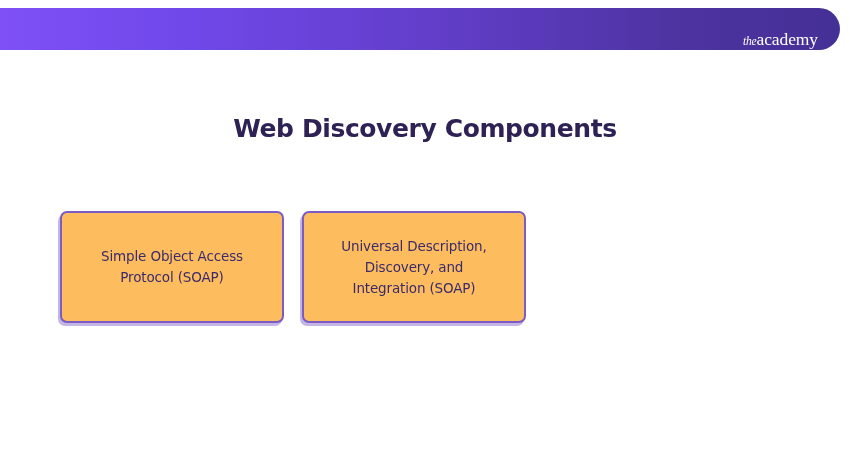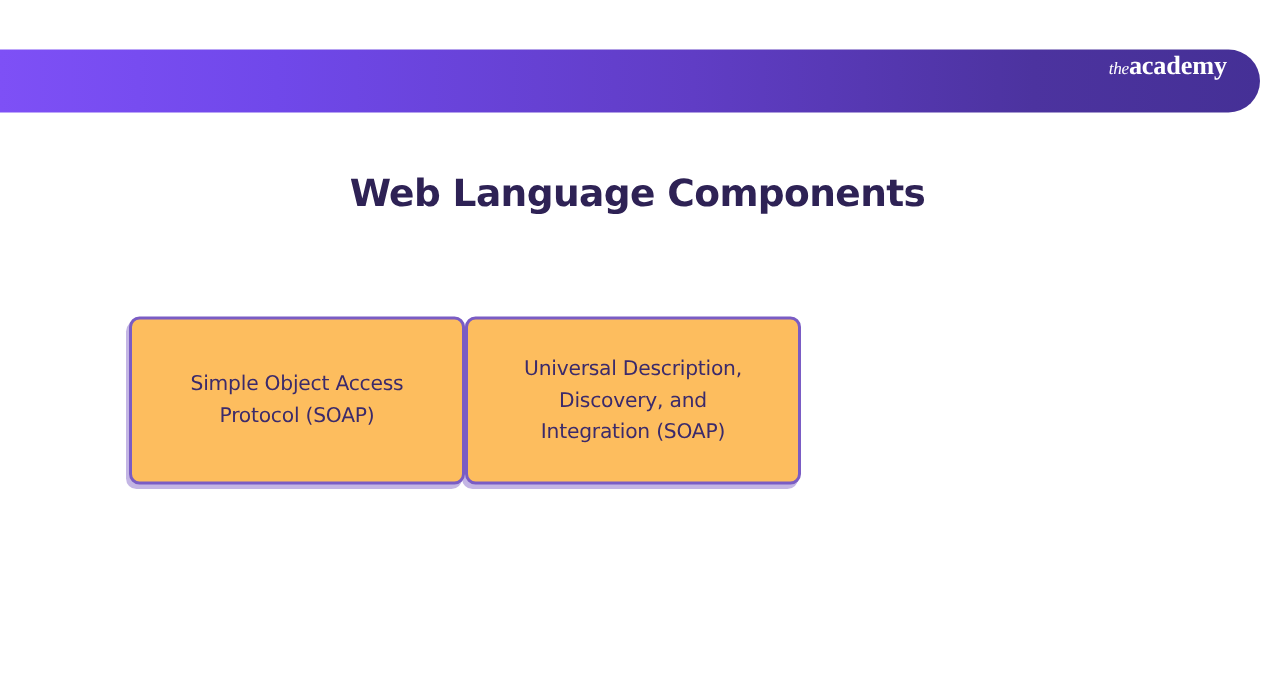--- a/index.html
+++ b/index.html
@@ -18,23 +18,22 @@
   
   .header-bar {
     position: absolute;
     left: 0;
     top: 8px;
     width: 840px;
     height: 42px;
     background: linear-gradient(90deg, #7e50f6 0%, #7048ea 22%, #603dc5 55%, #4c339f 82%, #453096 100%);
     border-radius: 0 21px 21px 0;
     display: flex;
-    align-items: flex-start;
+    align-items: flex-end;
     justify-content: flex-end;
-    margin-top: 25px;
   }
   .brand-logo {
     color: #ffffff;
     font-family: "Liberation Serif", serif;
     font-size: 17.5px;
     letter-spacing: -0.1px;
     margin-right: 22px;
     white-space: nowrap;
     display: flex;
     align-items: baseline;
@@ -42,46 +41,47 @@
   .brand-the {
     font-style: italic;
     font-size: 11.5px;
     font-weight: 400;
     letter-spacing: -0.2px;
   }
   .brand-knowledge {
     font-weight: 400;
   }
   .brand-academy {
-    font-weight: 700;
+    font-weight: 400;
   }
 
   
   .page-title {
     position: absolute;
     left: 0;
     top: 112px;
     width: 850px;
     text-align: center;
     font-family: "DejaVu Sans", sans-serif;
     font-size: 25px;
     font-weight: 700;
     letter-spacing: -0.4px;
     color: #2e2255;
     line-height: 34px;
   }
 
   
   .cards-row {
     position: absolute;
-    left: 86px;
+    left: 60px;
     top: 211px;
     width: 708px;
     height: 112px;
     display: flex;
+    gap: 18px;
   }
   .card {
     position: relative;
     width: 224px;
     height: 112px;
     box-sizing: border-box;
     background: #fdbd5e;
     border: 2px solid #7a5cc4;
     border-radius: 7px;
     display: flex;
@@ -104,21 +104,21 @@
 </head>
 <body>
 
 <div class="header-bar">
   <div class="brand-logo">
     <span class="brand-the">the</span>
       <span class="brand-academy">academy</span>
   </div>
 </div>
 
-<div class="page-title">Web Language Components</div>
+<div class="page-title">Web Discovery Components</div>
 
 <div class="cards-row">
   <div class="card">
     <div class="card-label">Simple Object Access
 Protocol (SOAP)</div>
   </div>
   <div class="card">
     <div class="card-label">Universal Description,
 Discovery, and
 Integration (SOAP)</div>

